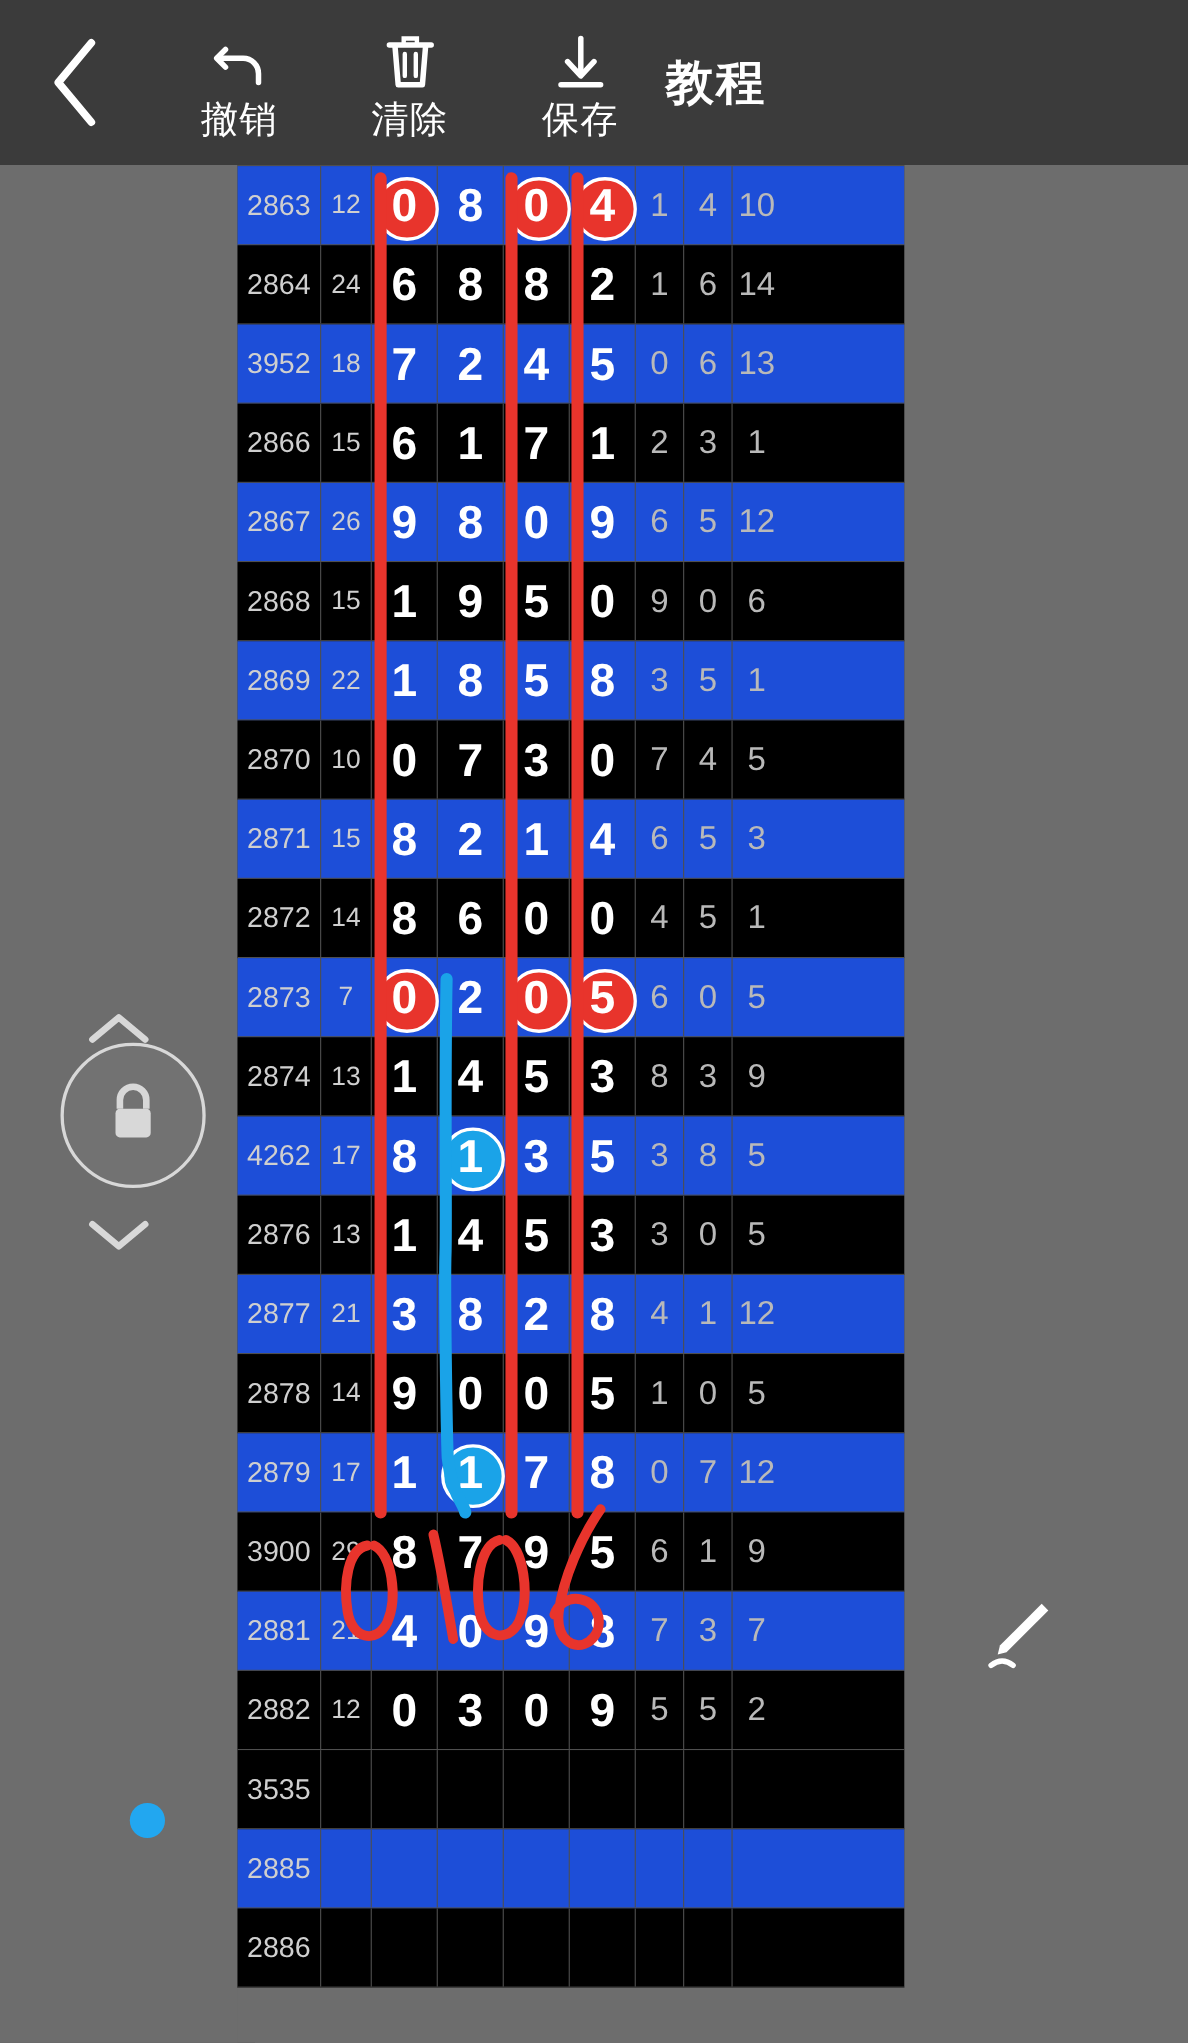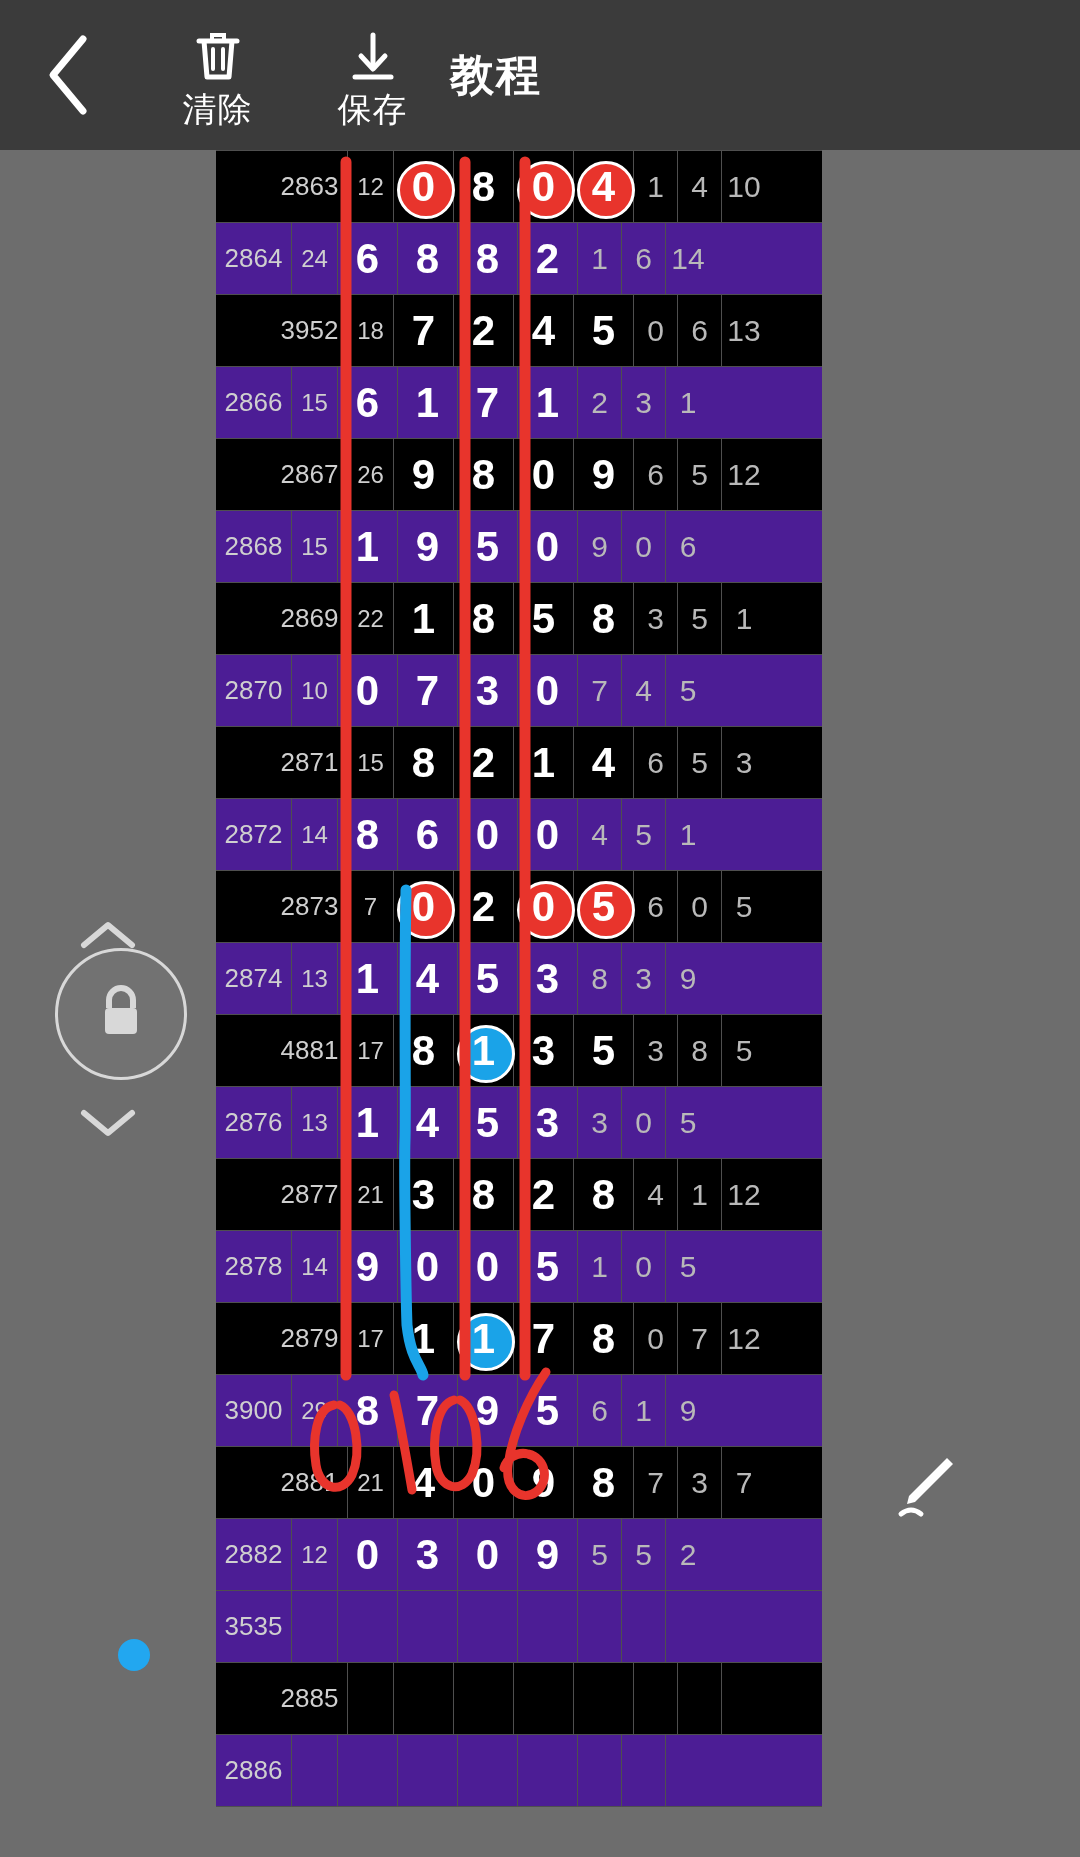--- a/index.html
+++ b/index.html
@@ -120,22 +120,22 @@
     border-top: 1px solid #4f4f4f;
     box-sizing: border-box;
   }
   .row {
     display: flex;
     height: 72px;
     box-sizing: border-box;
     border-bottom: 1px solid #4f4f4f;
     position: relative;
   }
-  .row.band { background: #000000; justify-content: center; }
-  .row.dark { background: #4c1d95; }
+  .row.band { background: #1d4ed8; }
+  .row.dark { background: #000000; }
   .cell {
     display: flex;
     align-items: center;
     justify-content: center;
     box-sizing: border-box;
     border-right: 1px solid #4f4f4f;
     position: relative;
   }
   .c-issue {
     width: 76px;
@@ -206,20 +206,29 @@
 <div id="toolbar">
 
   <div class="tb-back">
     <span>
       <svg width="54" height="84" viewBox="0 0 54 84">
         <polyline points="40,6 10,42 40,78" fill="none" stroke="#ffffff" stroke-width="7" stroke-linecap="round" stroke-linejoin="round"></polyline>
       </svg>
     </span>
   </div>
 
+  <div class="tb-item">
+    <span class="tb-icon">
+      <svg width="54" height="50" viewBox="0 0 54 50">
+        <path d="M14 14 L6 22 L14 30" fill="none" stroke="#ffffff" stroke-width="5" stroke-linecap="round" stroke-linejoin="round"></path>
+        <path d="M7 22 H30 a14 14 0 0 1 14 14 V44" fill="none" stroke="#ffffff" stroke-width="5" stroke-linecap="round"></path>
+      </svg>
+    </span>
+    <span class="tb-label">撤销</span>
+  </div>
 
   <div class="tb-item">
     <span class="tb-icon">
       <svg width="50" height="54" viewBox="0 0 50 54">
         <path d="M6 12 H44" stroke="#ffffff" stroke-width="5" stroke-linecap="round"></path>
         <path d="M19 12 V6 H31 V12" fill="none" stroke="#ffffff" stroke-width="4"></path>
         <path d="M11 12 L14 48 H36 L39 12" fill="none" stroke="#ffffff" stroke-width="5" stroke-linejoin="round"></path>
         <path d="M20 20 V40 M30 20 V40" stroke="#ffffff" stroke-width="4" stroke-linecap="round"></path>
       </svg>
     </span>
@@ -503,21 +512,21 @@
         <span>5</span>
       </div>
       <div class="cell c-num">
         <span>3</span>
       </div>
       <div class="cell c-tail">8</div>
       <div class="cell c-tail">3</div>
       <div class="cell c-tail last">9</div>
     </div>
     <div class="row band">
-      <div class="cell c-issue">4881</div>
+      <div class="cell c-issue">4262</div>
       <div class="cell c-sum">17</div>
       <div class="cell c-num">
         <span>8</span>
       </div>
       <div class="cell c-num">
         <span class="mark blue">1</span>
       </div>
       <div class="cell c-num">
         <span>3</span>
       </div>

